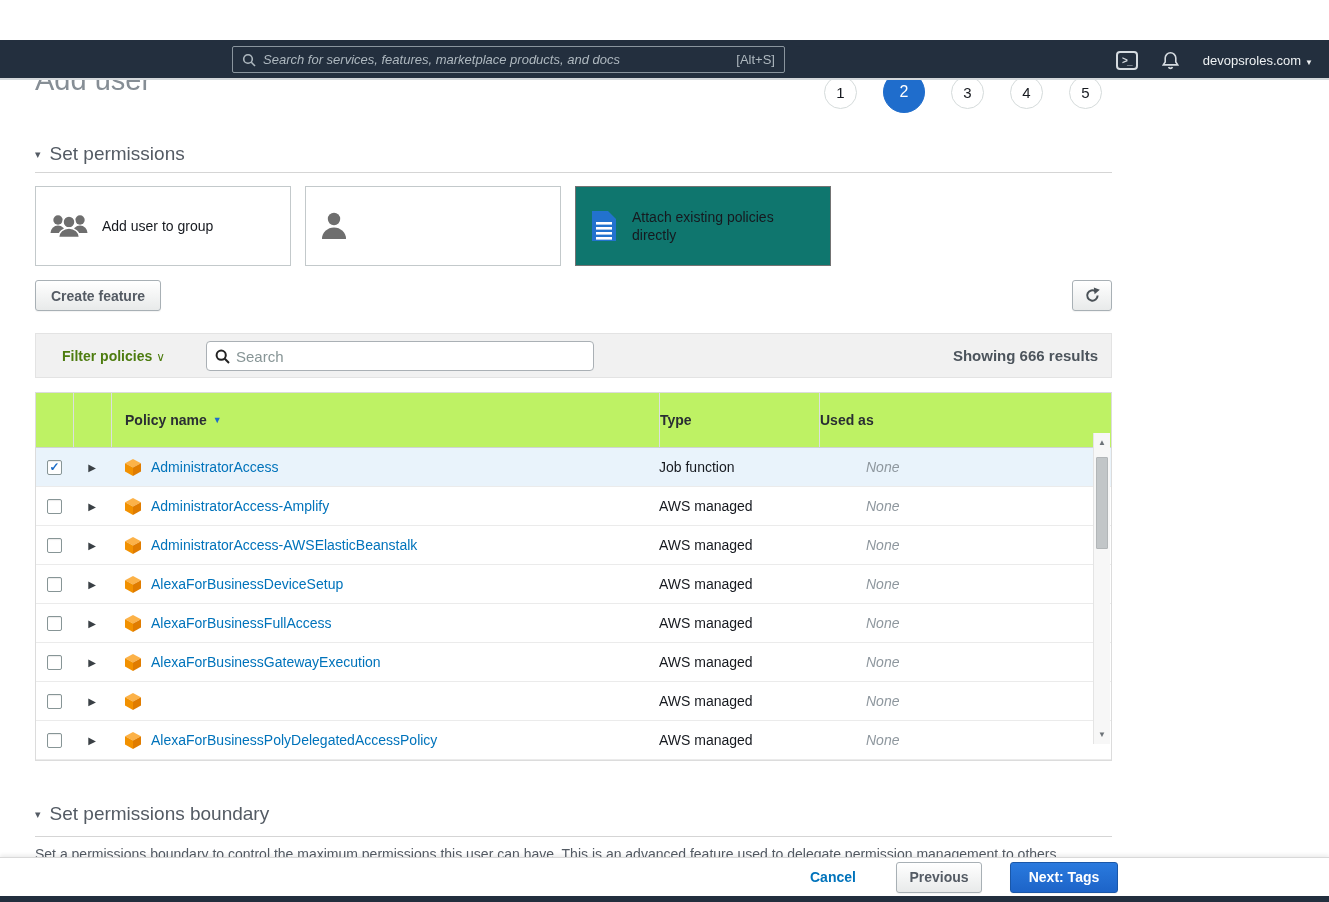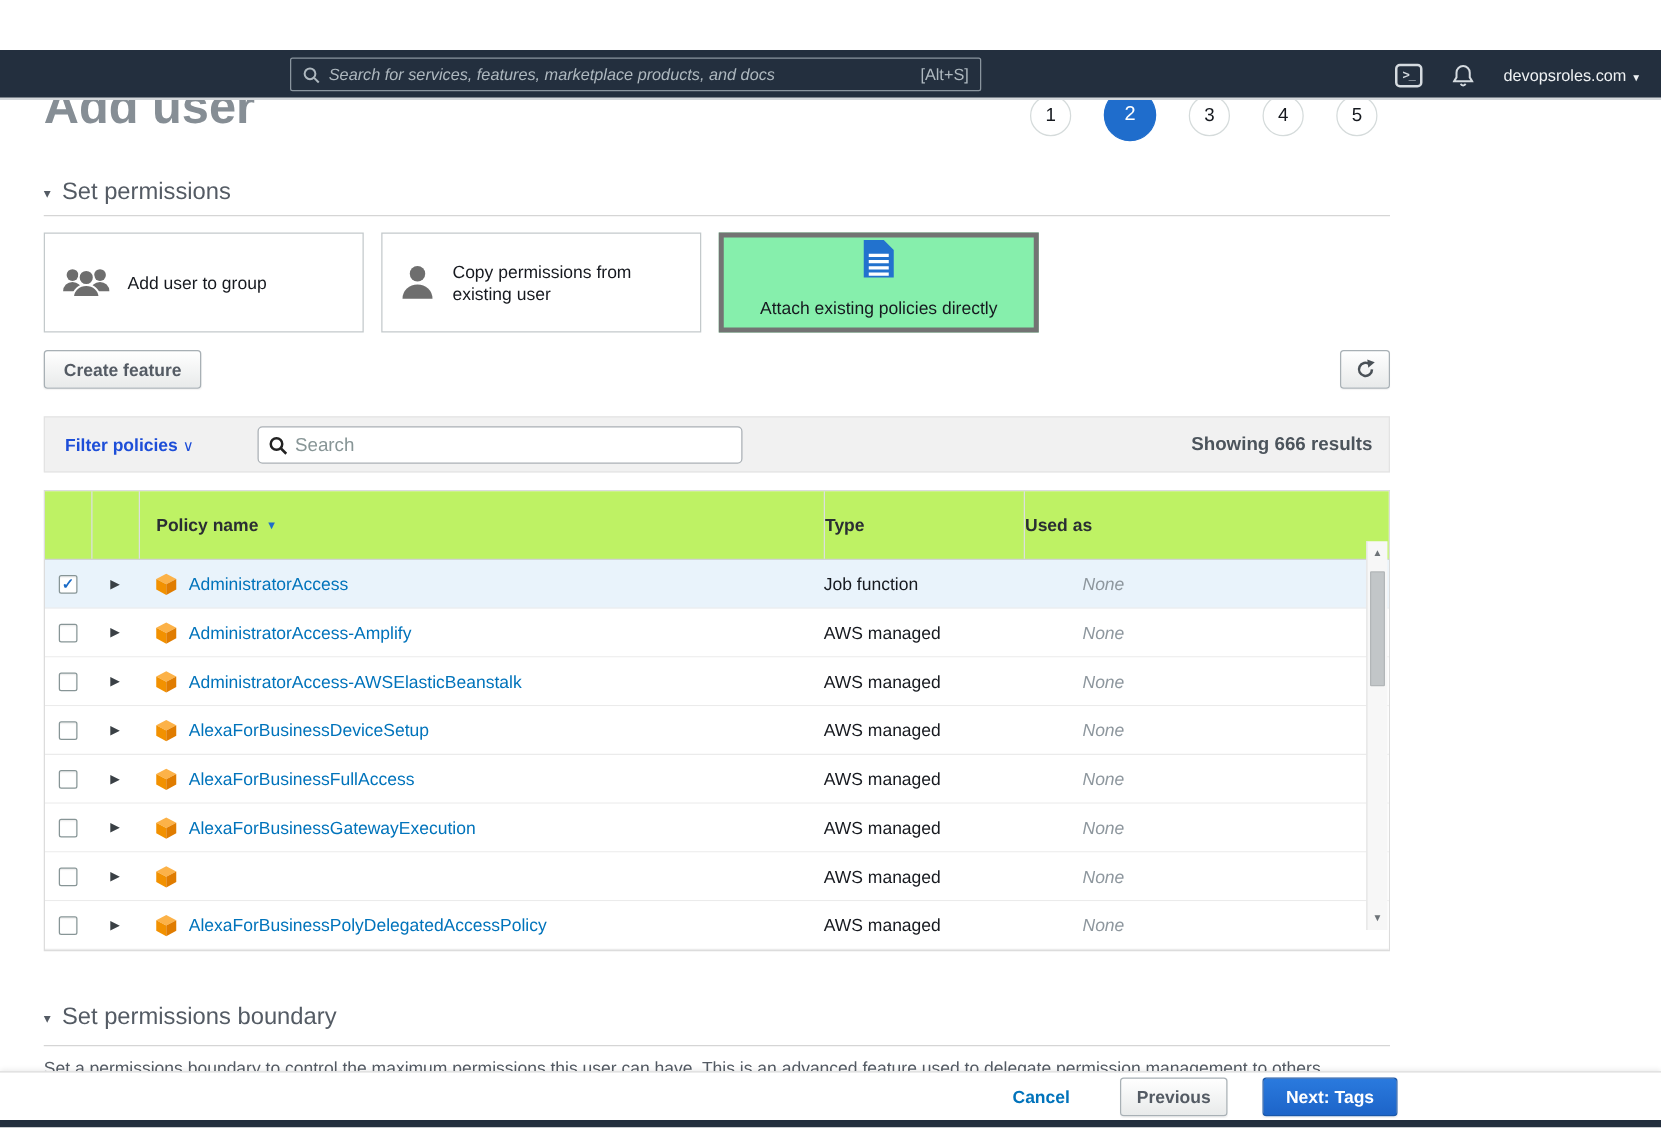--- a/index.html
+++ b/index.html
@@ -21,58 +21,58 @@
   .nav-shortcut { font-size:13px; color:#aeb8bf; }
   .nav-right { position:absolute; right:16px; top:0; height:40px; display:flex;
     align-items:center; gap:24px; }
   .cloudshell { width:22px; height:19px; border:2px solid #d5dbe0; border-radius:4px;
     color:#d5dbe0; font-size:10px; font-weight:bold; display:flex; align-items:center;
     justify-content:center; letter-spacing:-1px; cursor:pointer; }
   .account { color:#eef1f3; font-size:13px; font-weight:500; cursor:pointer; }
   .account .caret { font-size:8px; margin-left:4px; }
 
   
-  .page-title { position:absolute; left:35px; top:64px; font-size:39px;
-    font-weight:700; color:#868e95; }
+  .page-title { position:absolute; left:35px; top:64px; font-size:29px;
+    font-weight:400; color:#868e95; }
   .steps { position:absolute; top:70px; right:227px; height:44px; display:flex;
     align-items:center; gap:26px; }
   .step { width:33px; height:33px; border-radius:50%; border:1px solid #d5dbdb;
     background:#fff; color:#16191f; font-size:15px; display:flex; align-items:center;
     justify-content:center; cursor:default; }
   .step.active { width:42px; height:42px; background:#1f6dcc; border-color:#1f6dcc;
     color:#fff; font-size:16px; }
 
   
   .section-h { position:absolute; left:35px; display:flex; align-items:center;
     gap:9px; color:#545b64; font-size:19px; cursor:pointer; }
   .section-h .tri { font-size:11px; color:#545b64; }
   .hr { position:absolute; left:35px; width:1077px; border-top:1px solid #d5d5d5; }
 
   
   .cards { position:absolute; left:35px; top:186px; display:flex; gap:14px; }
   .card { width:256px; height:80px; border:1px solid #c3c9cb; background:#fff;
     display:flex; align-items:center; padding:0 13px; gap:13px; font-size:14px;
     color:#16191f; cursor:pointer; line-height:1.3; }
-  .card.selected { border:4px solid #737373; background:#86efac;flex-direction:column; }
+  .card.selected { border:1px solid #737373; background:#0f766e; }
 
   
   .btn { display:inline-flex; align-items:center; justify-content:center;
     padding:0 15px; height:31px; border:1px solid #a8b0b5; border-radius:3px;
     background:linear-gradient(to bottom,#ffffff,#e8eaea); color:#545b64;
     font-size:14px; font-weight:700; cursor:pointer; font-family:"Liberation Sans",sans-serif;
     box-shadow:0 1px 1px rgba(0,0,0,0.05); }
   .btn-primary { background:linear-gradient(to bottom,#2a7ade,#1d64c8);
     border:1px solid #1a57a8; color:#fff; }
   .create-policy { position:absolute; left:35px; top:280px; }
   .refresh-btn { position:absolute; left:1072px; top:280px; width:40px; padding:0; }
 
   
   .filterbar { position:absolute; left:35px; top:333px; width:1077px; height:45px;
     background:#f1f1f1; border:1px solid #e3e3e3; display:flex; align-items:center; }
-  .filter-link { margin-left:16px; color:#1d4ed8; font-size:14px; font-weight:700;
+  .filter-link { margin-left:26px; color:#4d7c0f; font-size:14px; font-weight:700;
     cursor:pointer; }
   .filter-link .caret { font-weight:400; font-size:12px; margin-left:4px; }
   .tbl-search { position:absolute; left:170px; top:7px; width:388px; height:30px;
     background:#fff; border:1px solid #aab0b5; border-radius:4px; display:flex;
     align-items:center; padding:0 8px; gap:6px; }
   .tbl-search input { flex:1; border:none; outline:none; font-size:15px; color:#16191f;
     font-family:"Liberation Sans",sans-serif; }
   .tbl-search input::placeholder { color:#879596; }
   .results { position:absolute; right:13px; top:13px; font-size:15px; font-weight:600;
     color:#4c545c; }
@@ -190,21 +190,20 @@
   </div>
   <div class="card">
     <span>
       <svg width="30" height="32" viewBox="0 0 30 32">
         <g fill="#6e6e6e">
           <circle cx="15" cy="9" r="6.2"></circle>
           <path d="M3 29 a12 11.5 0 0 1 24 0 z"></path>
         </g>
       </svg>
     </span>
-    <span>Copy permissions from existing user</span>
   </div>
   <div class="card selected">
     <span>
       <svg width="30" height="34" viewBox="0 0 30 34">
         <path d="M3 2 H19 L27 10 V32 H3 Z" fill="#2272ce"></path>
         <g fill="#fff">
           <rect x="7" y="13" width="16" height="2.6"></rect>
           <rect x="7" y="18" width="16" height="2.6"></rect>
           <rect x="7" y="23" width="16" height="2.6"></rect>
           <rect x="7" y="28" width="16" height="2.6"></rect>

